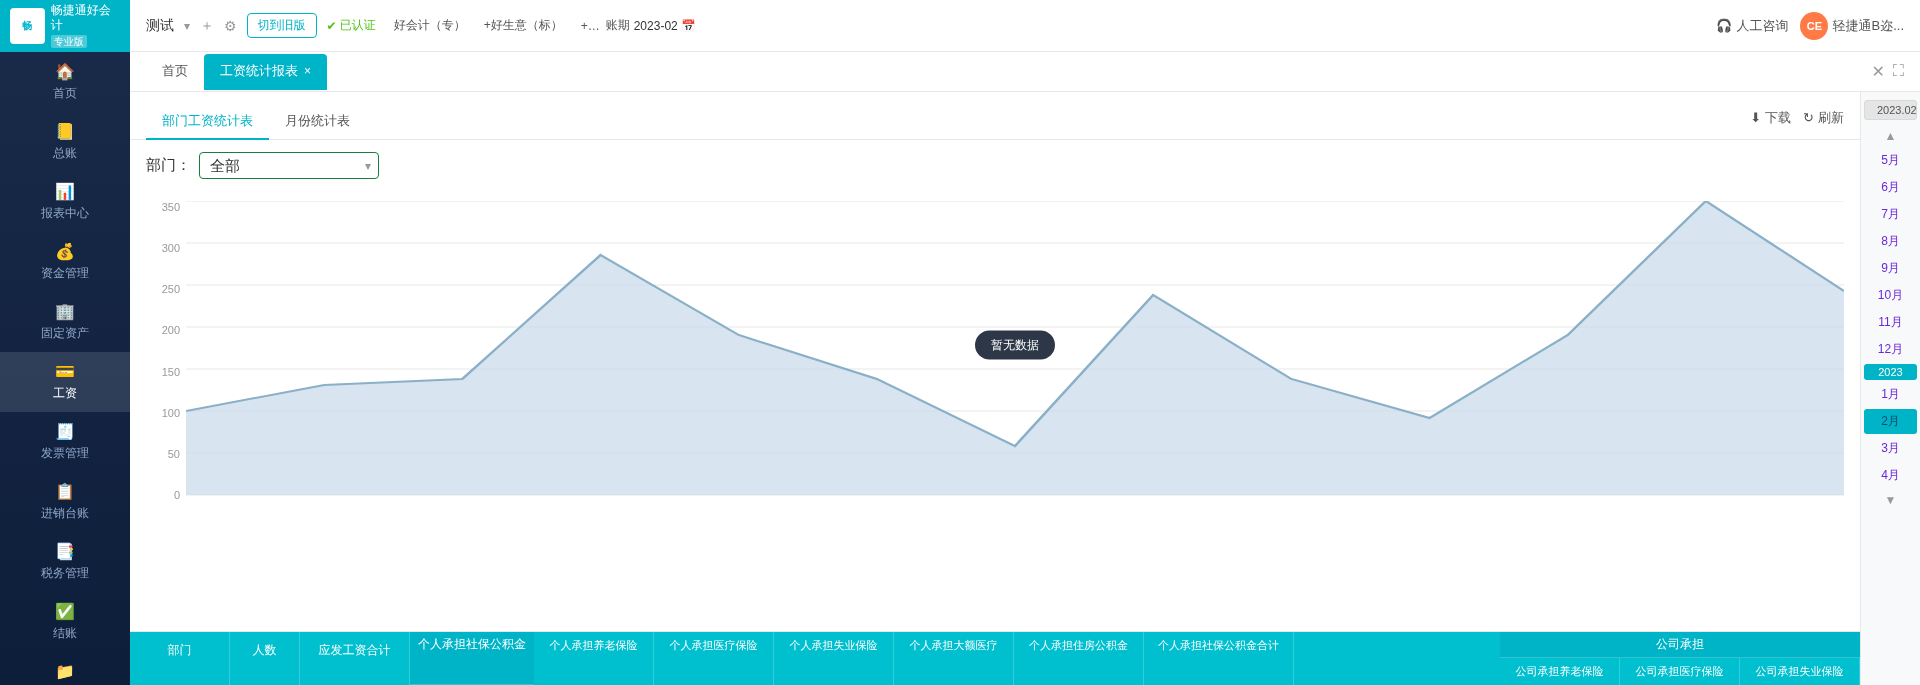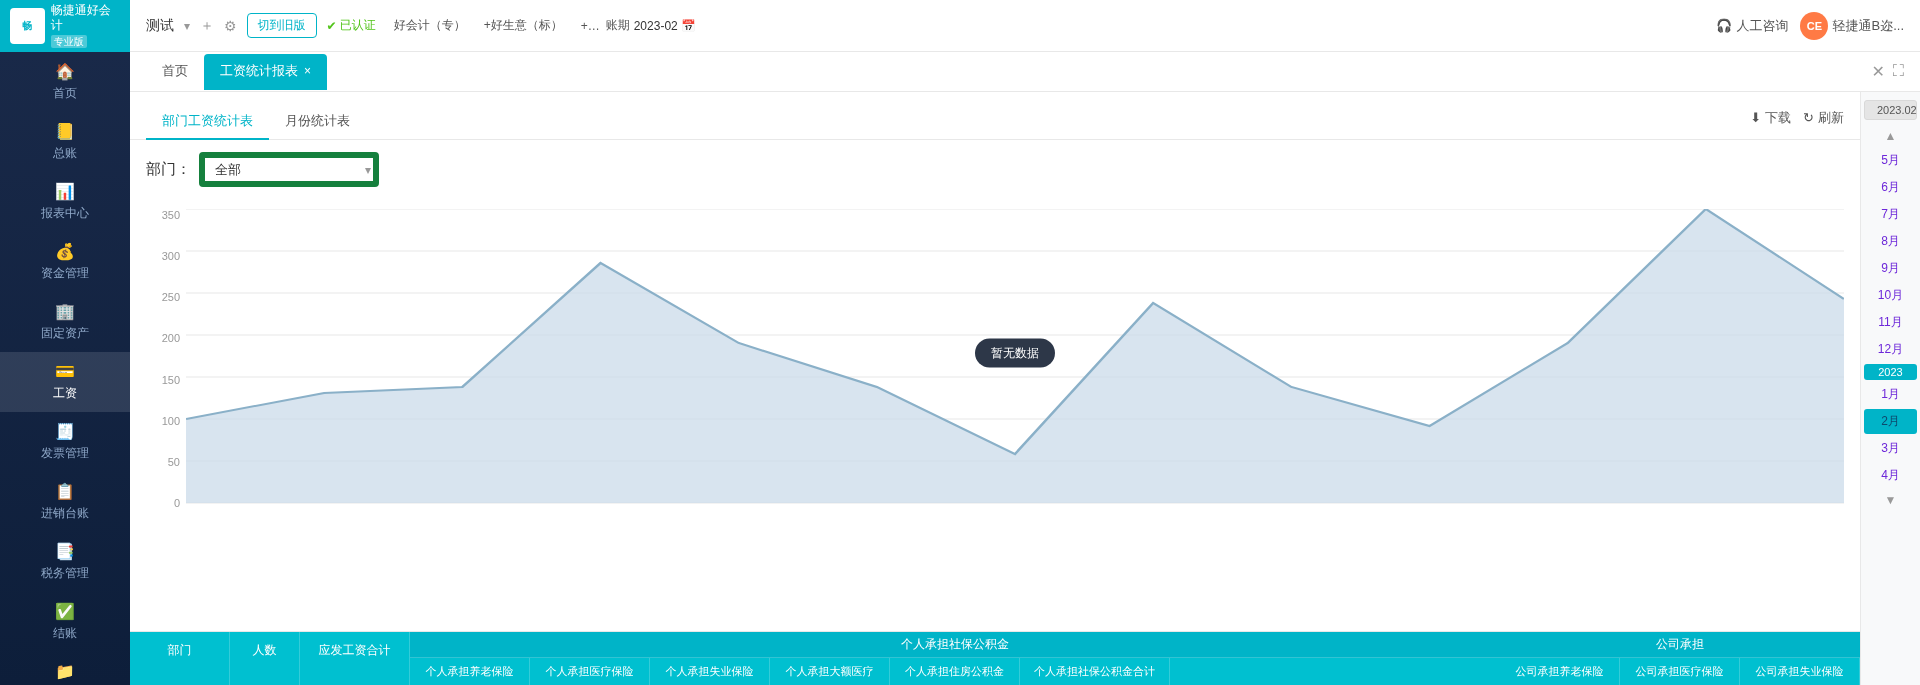--- a/index.html
+++ b/index.html
@@ -166,24 +166,24 @@
     
     .filter-bar {
       display: flex;
       align-items: center;
       padding: 12px 16px;
       gap: 8px;
       background: white;
     }
     .filter-label { font-size: 15px; color: #333; }
     .filter-select {
-      border: 6px solid #15803d;
+      border: 1px solid #15803d;
       border-radius: 4px;
       padding: 4px 28px 4px 10px;
-      font-size: 13px;
+      font-size: 15px;
       color: #333;
       background: white;
       width: 180px;
       appearance: none;
       cursor: pointer;
       position: relative;
     }
     .filter-select-wrapper { position: relative; display: inline-block; }
     .filter-select-arrow { position: absolute; right: 8px; top: 50%; transform: translateY(-50%); color: #999; pointer-events: none; font-size: 12px; }
 
@@ -512,21 +512,21 @@
               </div>
             </div>
           </div>
         </div>
 
         <div class="bottom-table">
           <div class="table-header">
             <div class="th" style="width:100px;">部门</div>
             <div class="th" style="width:70px;">人数</div>
             <div class="th" style="width:110px;">应发工资合计</div>
-            <div style="display:flex;flex-direction:column;flex:1;">
+            <div style="display:flex;flex-direction:row;flex:1;">
               <div class="th-group-header">个人承担社保公积金</div>
               <div class="th-group-children">
                 <div class="th-sub" style="width:120px;">个人承担养老保险</div>
                 <div class="th-sub" style="width:120px;">个人承担医疗保险</div>
                 <div class="th-sub" style="width:120px;">个人承担失业保险</div>
                 <div class="th-sub" style="width:120px;">个人承担大额医疗</div>
                 <div class="th-sub" style="width:130px;">个人承担住房公积金</div>
                 <div class="th-sub" style="width:150px;text-align:center;">个人承担社保公积金合计</div>
               </div>
             </div>

